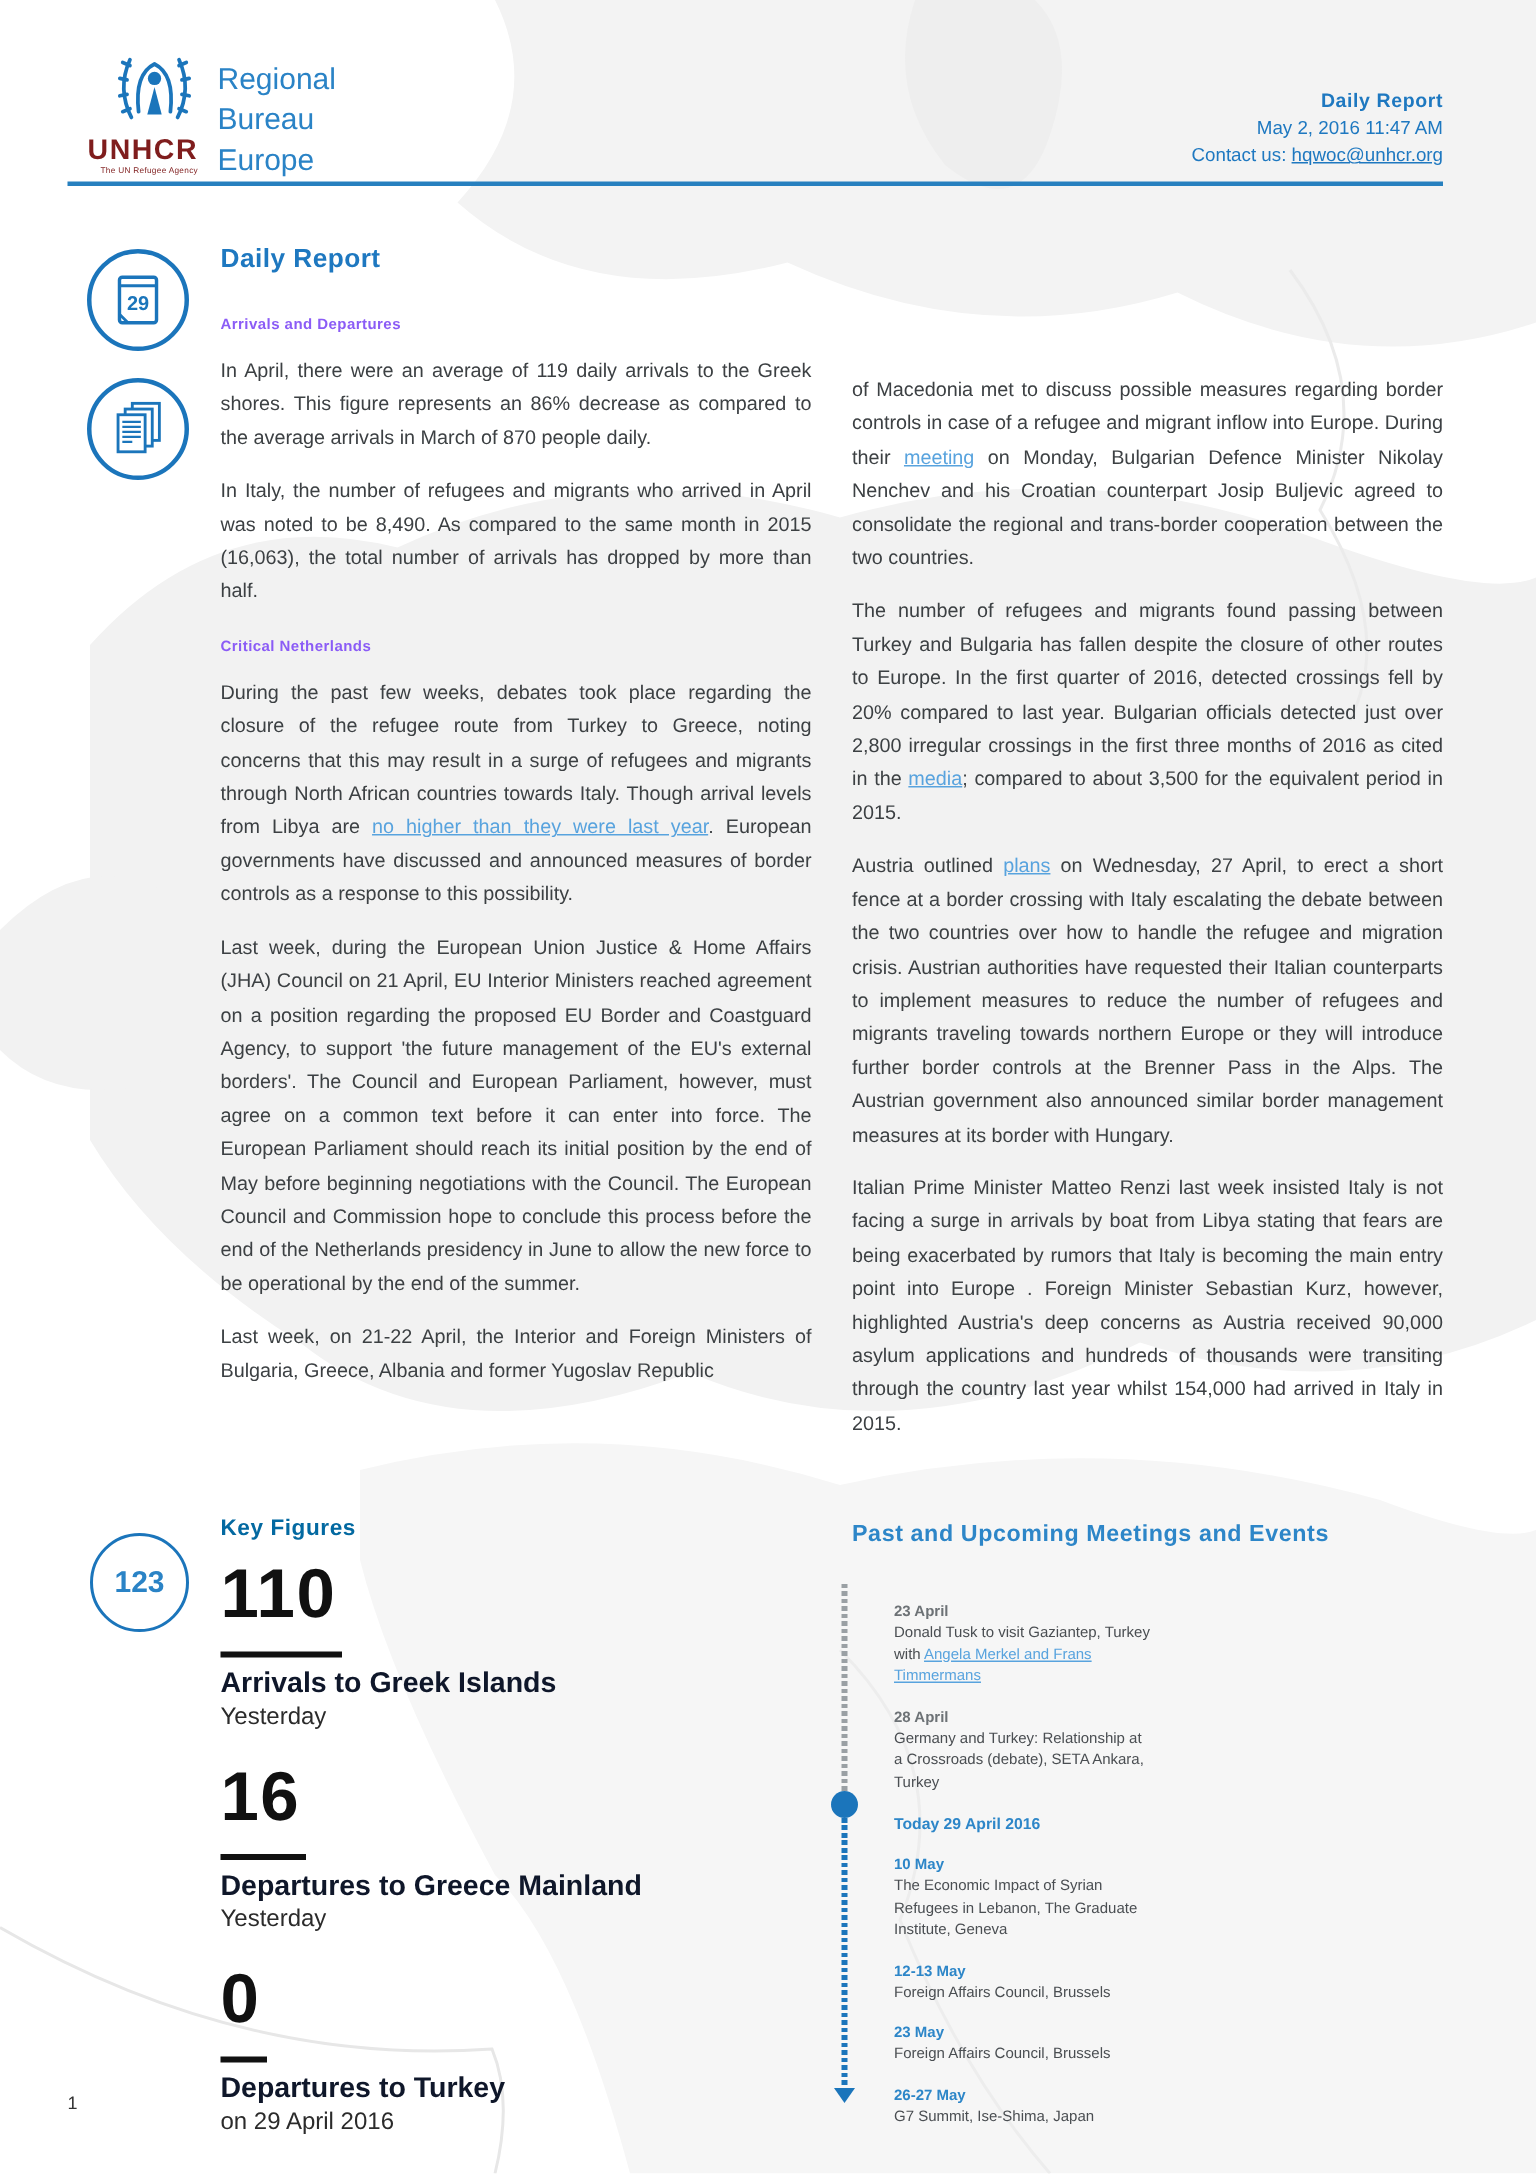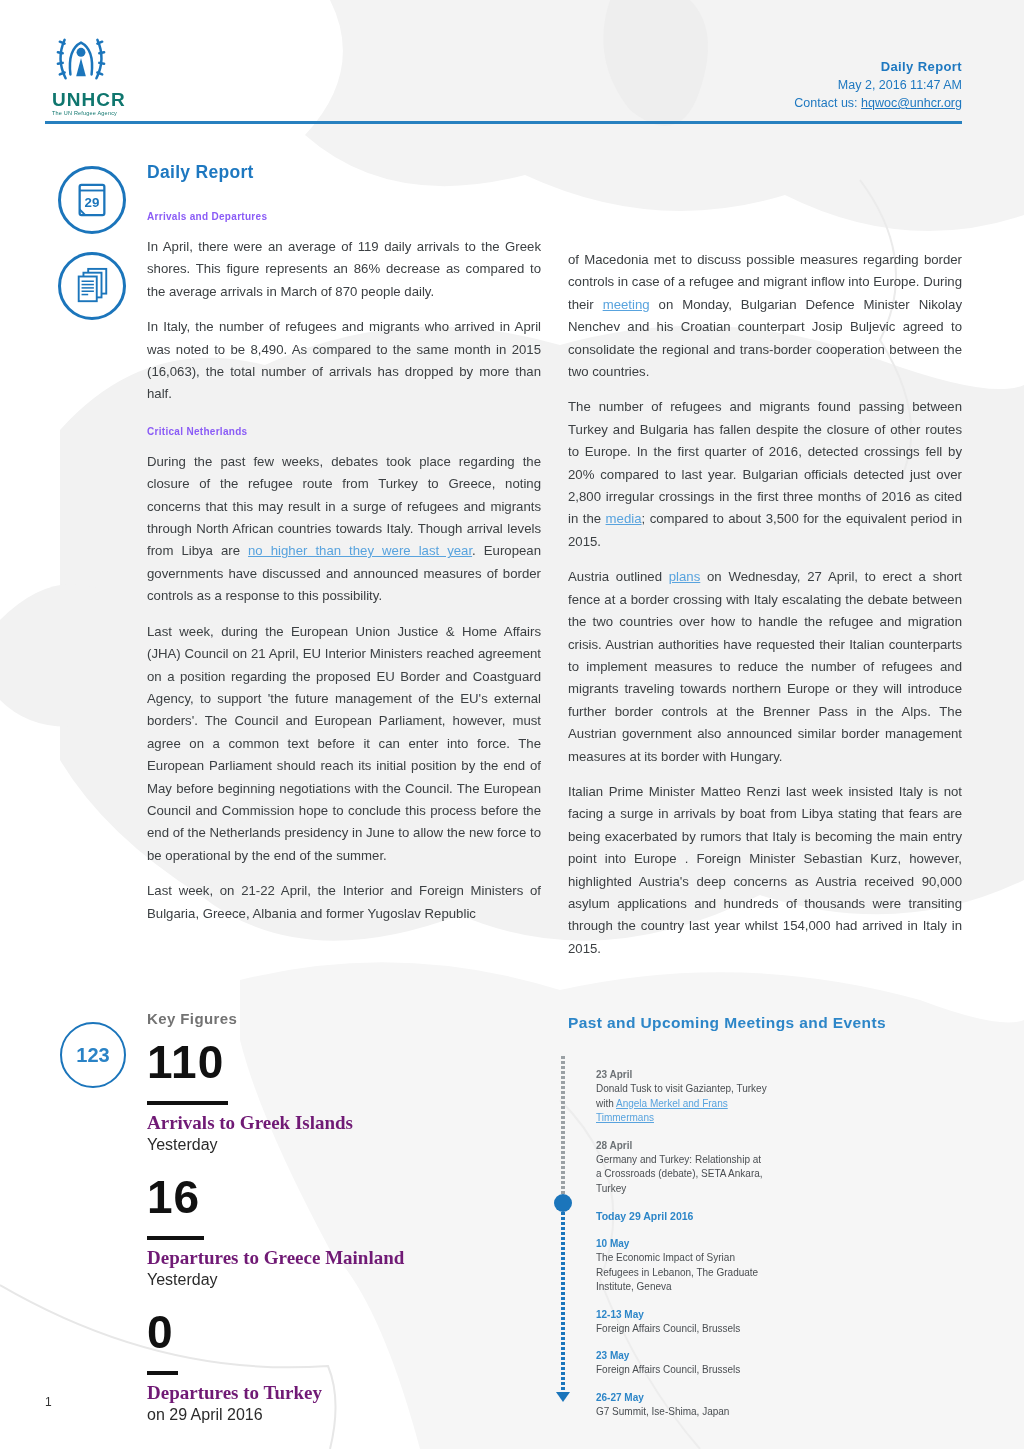--- a/index.html
+++ b/index.html
@@ -2,21 +2,21 @@
 <html><head>
 <meta charset="utf-8">
 <style>
   html,body{margin:0;padding:0;}
   body{font-family:"Liberation Sans",sans-serif;background:#ffffff;}
   .page{position:relative;width:1024px;height:1449px;background:#ffffff;overflow:hidden;}
   .map-bg{position:absolute;left:0;top:0;z-index:0;}
   .layer{position:absolute;z-index:1;}
 
   
-  .logo{left:52px;top:34px;width:80px;text-align:left;color:#0f766e;}
+  .logo{left:52px;top:34px;width:80px;text-align:right;color:#7f1d1d;}
   .logo-org{font-weight:bold;font-size:19px;letter-spacing:1px;line-height:20px;}
   .logo-tag{font-size:5.5px;letter-spacing:.2px;line-height:7px;}
   .bureau{left:145px;top:40px;font-size:20px;color:#2a83c6;line-height:27px;}
   .hmeta{right:62px;top:58px;text-align:right;color:#1e78c0;font-size:12.5px;line-height:18px;}
   .hmeta-title{font-weight:bold;font-size:13px;letter-spacing:.4px;}
   .hmeta a{color:#1e78c0;text-decoration:underline;}
   .toprule{left:45px;right:62px;top:121px;height:3px;background:#2780bf;}
 
   
   .circle-icon{width:62px;height:62px;border:3px solid #1b75bb;border-radius:50%;
@@ -29,25 +29,25 @@
   .col-left{left:147px;top:162px;width:394px;}
   .col-right{left:568px;top:249px;width:394px;}
   .report-title{color:#1e78c0;font-size:17.5px;font-weight:bold;margin:0 0 28px 0;letter-spacing:.3px;}
   .sect-h{color:#8b5cf6;font-weight:bold;font-size:10px;margin:20px 0 14px 0;letter-spacing:.3px;}
   .sect-h:first-child{margin-top:0;}
   .body-p{font-size:13.2px;line-height:22.4px;color:#3c4043;text-align:justify;margin:0 0 13px 0;}
   .tlink{color:#58a3de;text-decoration:underline;cursor:pointer;}
 
   
   .keyfigs{left:147px;top:1010px;width:410px;}
-  .kf-heading{color:#737373;font-weight:bold;font-size:15px;letter-spacing:.4px;margin-bottom:12px;}
+  .kf-heading{color:#0369a1;font-weight:bold;font-size:15px;letter-spacing:.4px;margin-bottom:12px;}
   .kf-item{margin-bottom:19px;}
   .kf-value{font-size:46px;font-weight:bold;color:#111;display:inline-block;
     border-bottom:4px solid #111;line-height:1.02;padding:0 4px 15px 0;letter-spacing:1px;}
-  .kf-label{font-size:19px;font-weight:bold;color:#701a75;margin-top:7px;line-height:22px;font-family:Liberation Serif, serif;}
+  .kf-label{font-size:19px;font-weight:bold;color:#0f172a;margin-top:7px;line-height:22px;}
   .kf-sub{font-size:16px;color:#2b2b2b;line-height:21px;}
 
   
   .meet-heading{left:568px;top:1014px;color:#2d86c8;font-weight:bold;font-size:15.5px;letter-spacing:.4px;}
   .timeline{left:558px;top:1056px;width:10px;height:352px;}
   .tl-gray,.tl-blue{position:absolute;left:3px;width:4px;}
   .tl-gray{top:0;height:146px;background:repeating-linear-gradient(180deg,#9aa0a4 0 3px,transparent 3px 5px);}
   .tl-blue{top:146px;height:190px;background:repeating-linear-gradient(180deg,#1b75bb 0 3px,transparent 3px 5px);}
   .tl-dot{position:absolute;left:-4px;top:138px;width:18px;height:18px;border-radius:50%;background:#1b75bb;}
   .tl-arrow{position:absolute;left:-2px;top:336px;width:0;height:0;
@@ -93,20 +93,25 @@
       </g>
       <g fill="#1b75bb">
         <circle cx="30" cy="19" r="4.6"></circle>
         <path d="M30 25 L25 44 L35 44 Z"></path>
       </g>
     </svg>
     <div class="logo-org">UNHCR</div>
     <div class="logo-tag">The UN Refugee Agency</div>
   </div>
 
+  <div class="layer bureau">
+      <div>Regional</div>
+      <div>Bureau</div>
+      <div>Europe</div>
+    </div>
 
   <div class="layer hmeta">
     <div class="hmeta-title">Daily Report</div>
     <div>May 2, 2016 11:47 AM</div>
     <div><span>Contact us: </span><a href="#">hqwoc@unhcr.org</a></div>
   </div>
 
   <div class="layer toprule"></div>
 
   <div class="layer circle-icon ci-cal">

